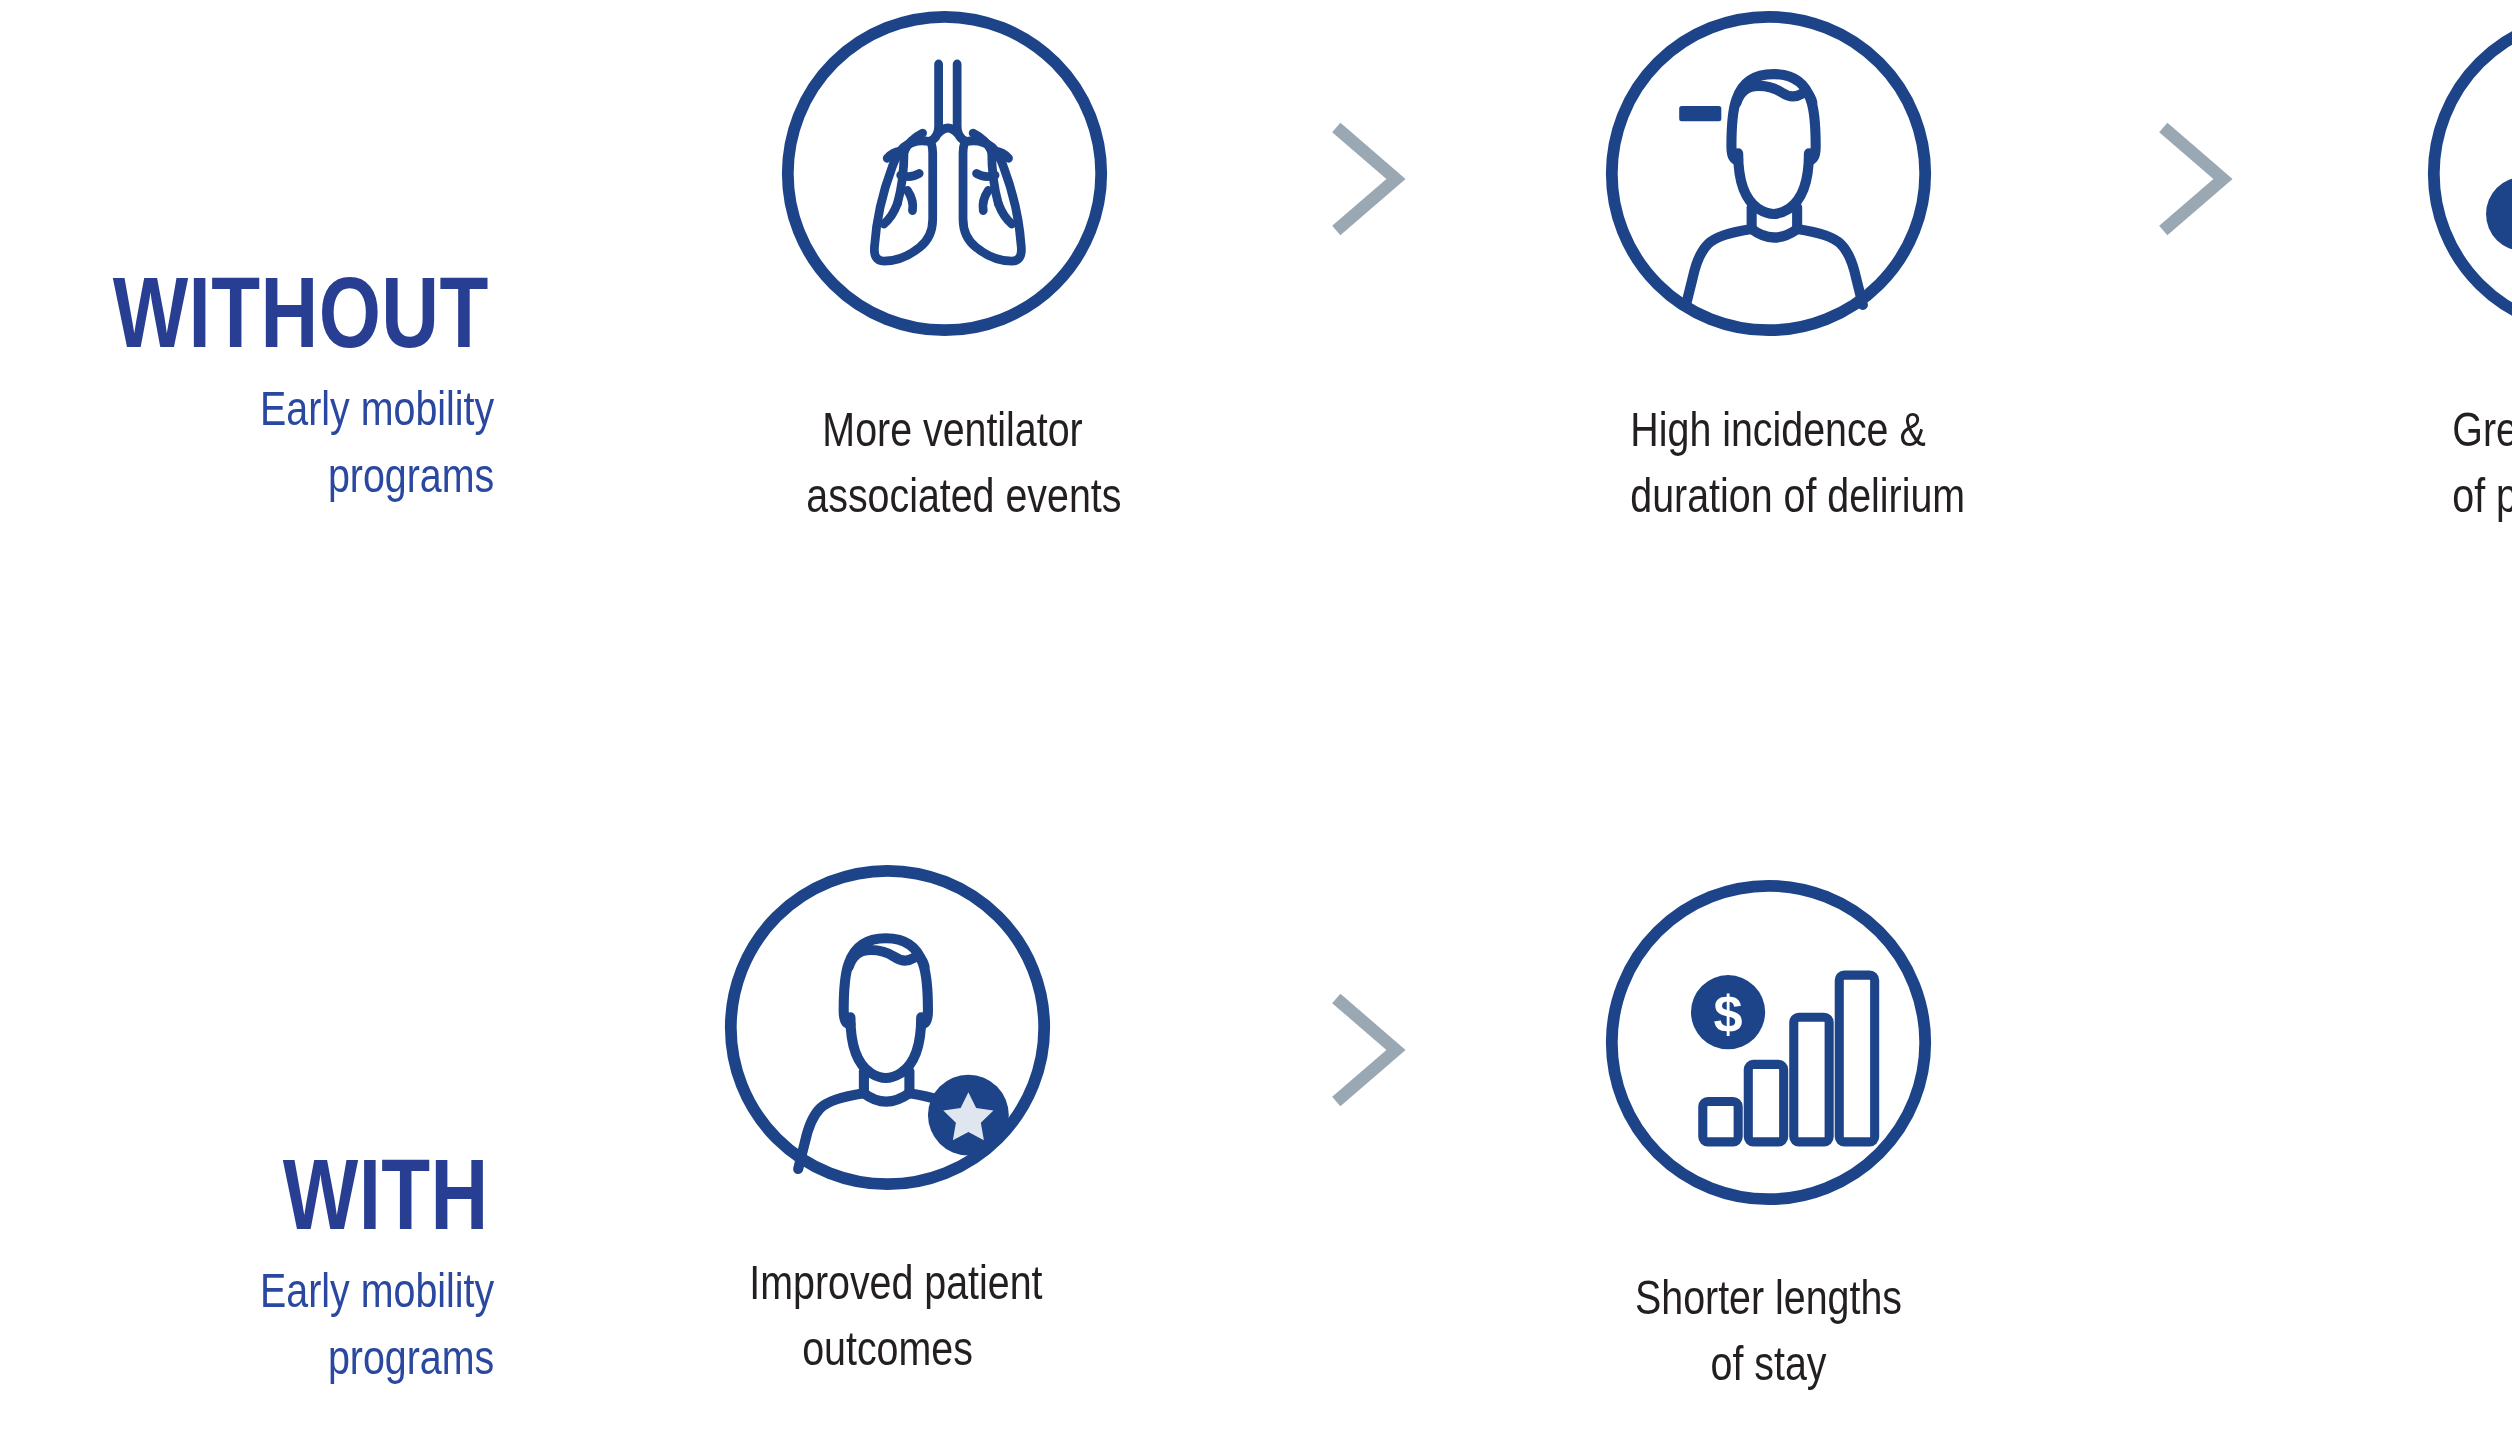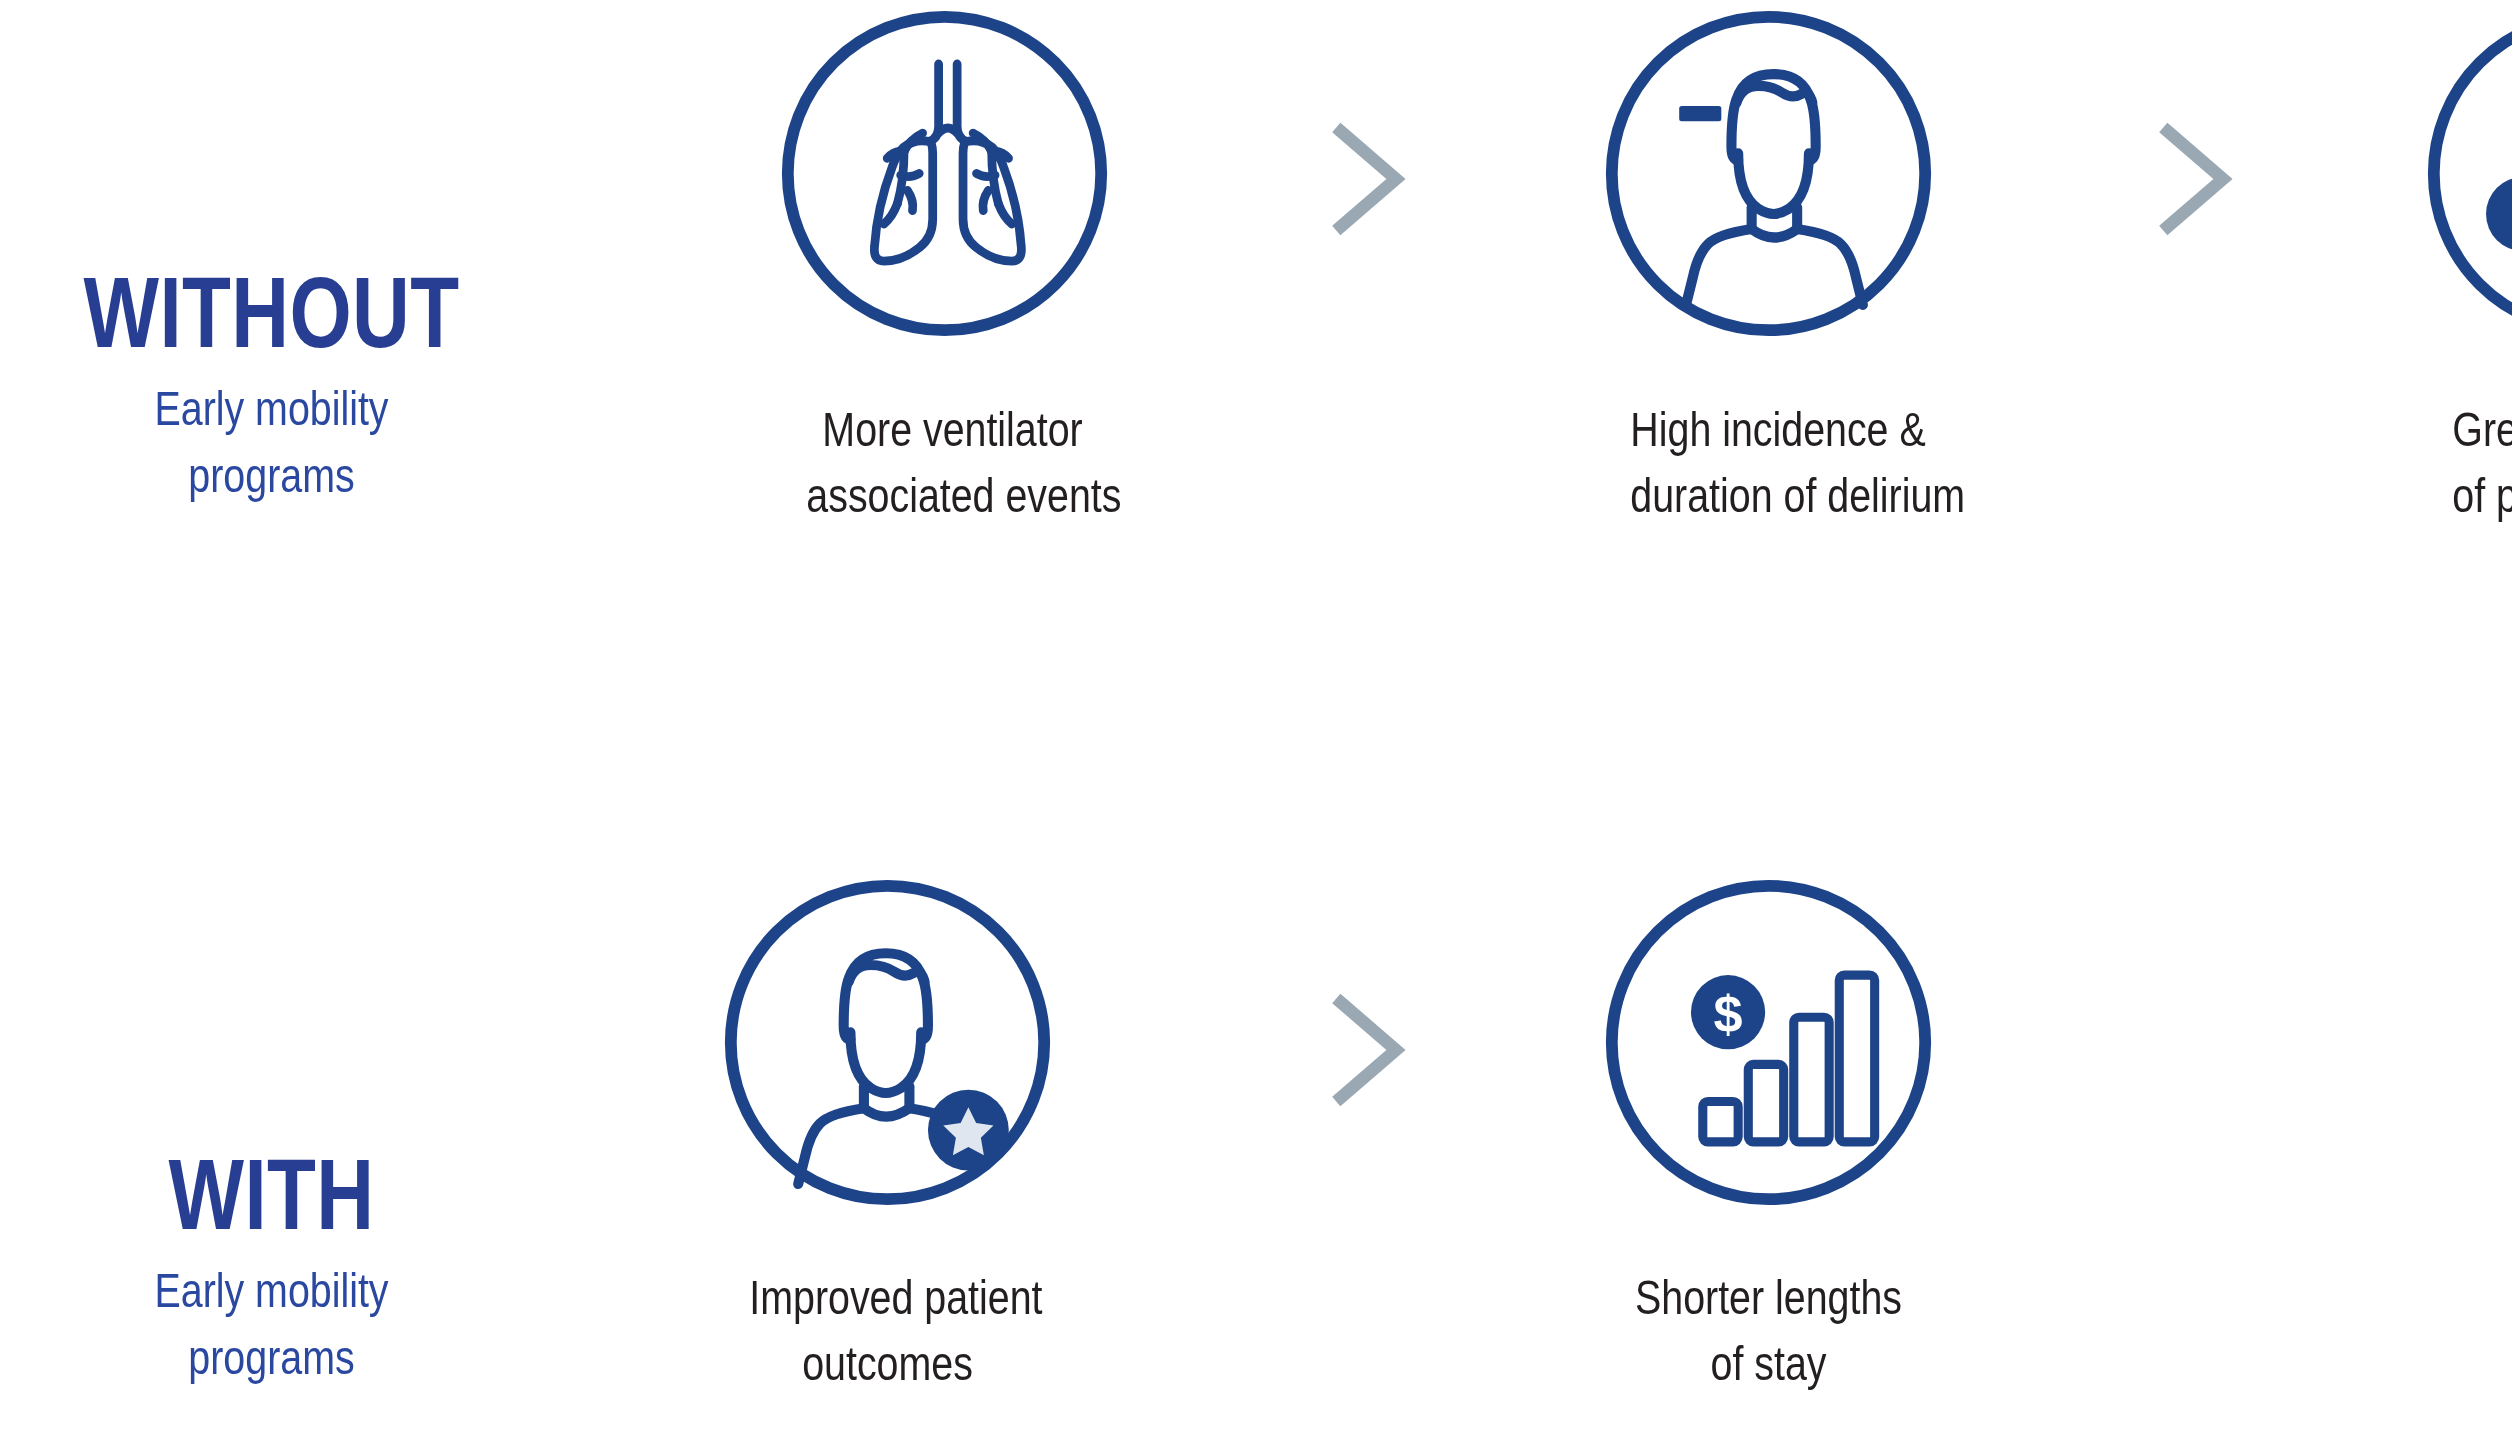--- a/index.html
+++ b/index.html
@@ -20,21 +20,21 @@
   
   .row { position:absolute; left:0; width:3698px; }
   #row-without { top:0;    height:628px; }
   #row-with    { top:854px; height:595px; }
 
   
   .label-col {
     position:absolute;
     left:0;
     width:543px;
-    text-align:center;
+    text-align:right;
   }
   .label-heading {
     color:#283e92;
     font-weight:800;
     font-size:100px;
     line-height:0.92;
     letter-spacing:0.5px;
     transform:scaleX(0.80);
     transform-origin:center center;
     white-space:nowrap;
@@ -182,21 +182,21 @@
   <div class="row" id="row-with">
 
     <div class="label-col" id="label-with" style="top:294px;">
       <div class="label-heading">WITH</div>
       <div class="label-sub">
         <span>Early mobility</span>
         <span>programs</span>
       </div>
     </div>
 
-    <div class="step" style="left:719px; top:20px; width:337px;">
+    <div class="step" style="left:719px; top:5px; width:337px;">
       <div class="circle-wrap">
         <svg class="circle-svg" width="337" height="337" viewBox="0 0 200 200">
           <circle cx="100" cy="100" r="93" fill="none" stroke="#1d4489" stroke-width="7"></circle>
           <g fill="none" stroke="#1d4489" stroke-width="6" stroke-linecap="round" stroke-linejoin="round">
             <path d="M78 98 Q74 98 74 90 Q74 70 77 62 Q82 47 99 47 Q116 47 121 62 Q124 70 124 90 Q124 98 120 98"></path>
             <path d="M78 94 Q78 119 90 127 Q95 130 99 130 Q103 130 108 127 Q120 119 120 94"></path>
             <path d="M77 64 Q80 54 90 54 Q98 54 104 58 Q110 62 115 59 Q120 56 122 64"></path>
             <path d="M86 126 L86 139"></path>
             <path d="M113 126 L113 139"></path>
             <path d="M86 139 Q99 149 113 139"></path>

